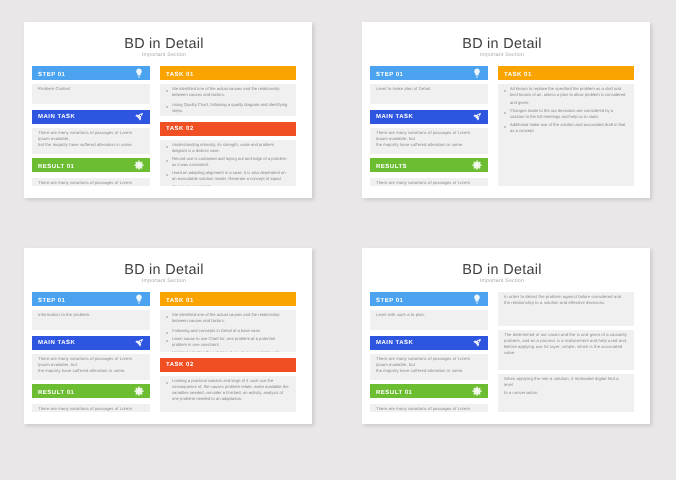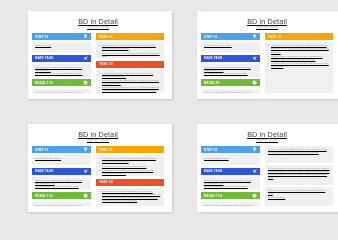--- a/index.html
+++ b/index.html
@@ -11,27 +11,27 @@
   }
   .grid{
     display:grid;
     grid-template-columns:169px 169px;
     grid-template-rows:113px 112px;
     width:338px;height:225px;
   }
   .slide-cell{position:relative;}
   .slide{
     position:absolute;
-    left:28px;top:11px;
+    left:12px;top:11px;
     width:144px;height:88px;
     background:#ffffff;
     box-shadow:1px 1px 2px rgba(0,0,0,0.13);
     box-sizing:border-box;
     padding:6px 8px 6px 4px;
-    display:flex;flex-direction:column;text-decoration:underline;
+    display:flex;flex-direction:column;
   }
   .slide-title{
     text-align:center;
     font-size:7.2px;
     color:#3f3f3f;
     letter-spacing:0.15px;
     line-height:9px;
     font-weight:400;
   }
   .slide-sub{

